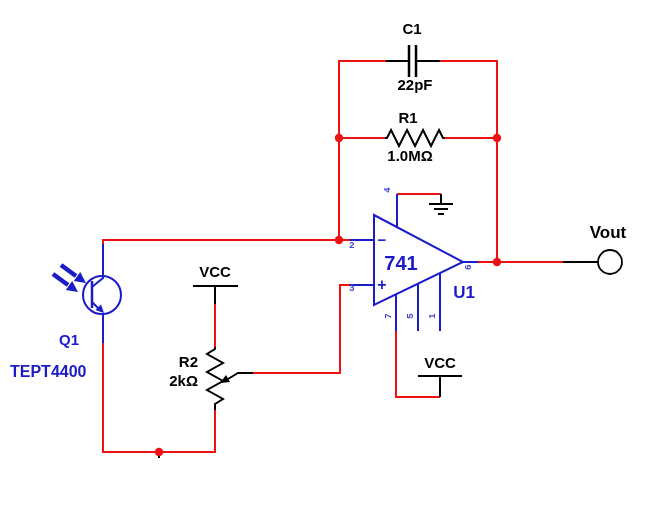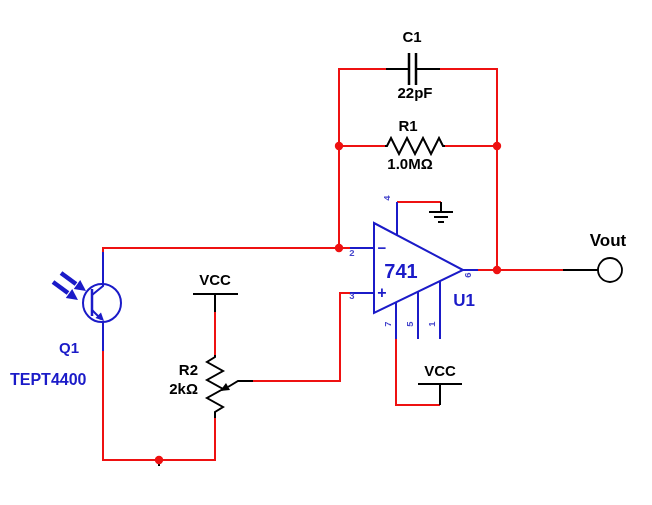--- a/index.html
+++ b/index.html
@@ -1,20 +1,19 @@
 <!DOCTYPE html>
 <html style="--wire: #ee1111; --black: #000000; --device: #1b1bc8; --pin: #4444cc; --canvas: #ffffff;"><head>
 <meta charset="utf-8">
 <style>
   html,body{margin:0;padding:0;background:#fff;}
   .stage{
     position:relative;width:652px;height:458px;overflow:hidden;
     background:var(--canvas,#ffffff);
     font-family:"Liberation Sans",sans-serif;
-    margin-top:8px;
   }
   svg{display:block}
   svg text{font-family:"Liberation Sans",sans-serif;font-weight:bold;}
   .lbl{fill:var(--black,#000);font-size:15px;}
   .lbl-sm{fill:var(--black,#000);font-size:15px;}
   .big{font-size:20px;}
   .med{font-size:17px;}
   .blue{fill:var(--device,#1b1bc8);}
   .pinnum{fill:var(--pin,#4444cc);font-size:9.5px;}
   .w{stroke:var(--wire,#ee1111);stroke-width:2;fill:none;}

